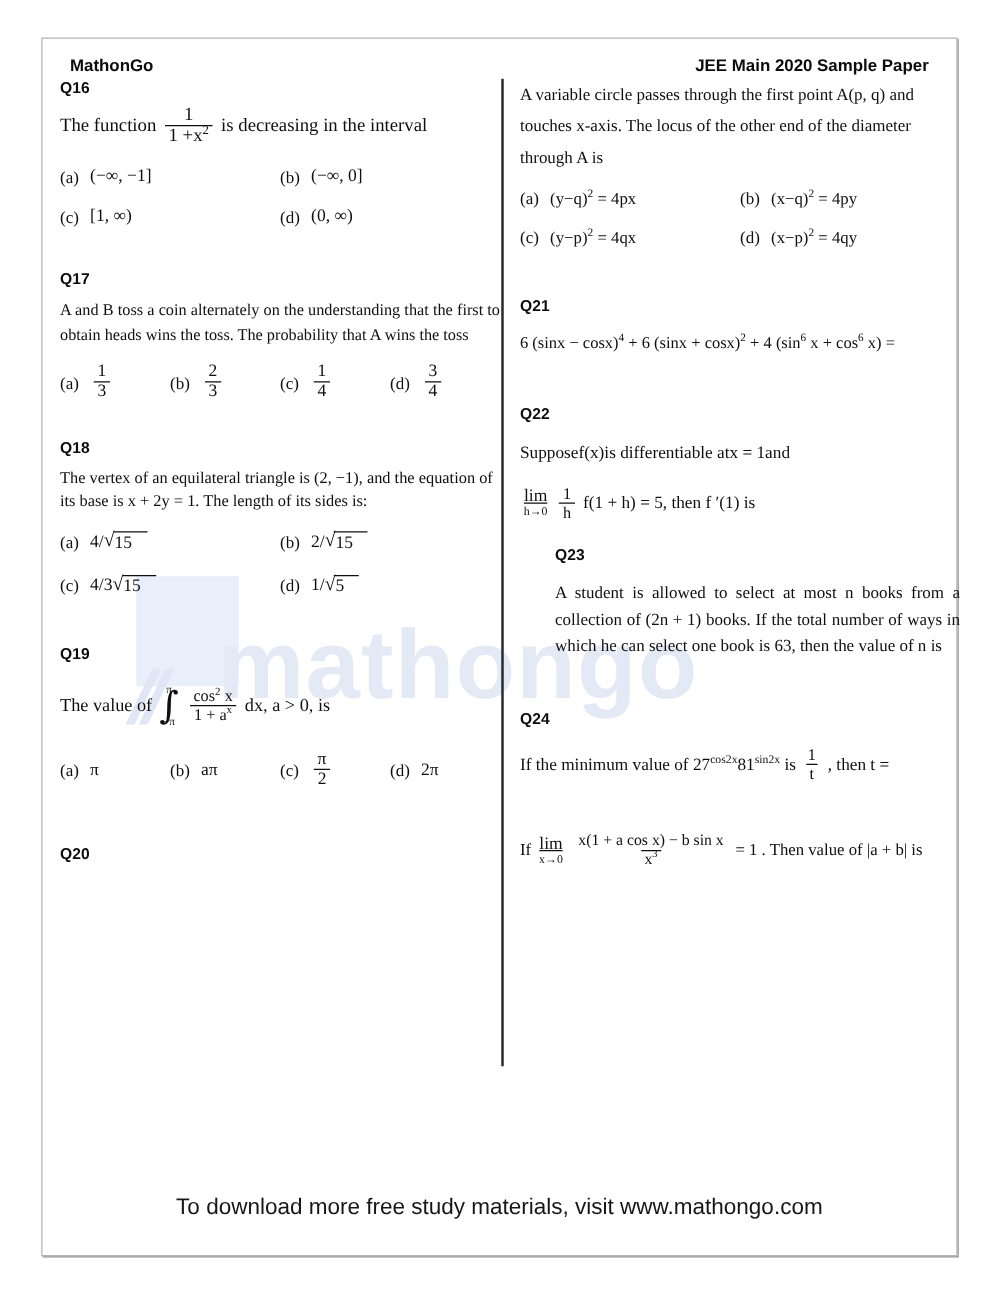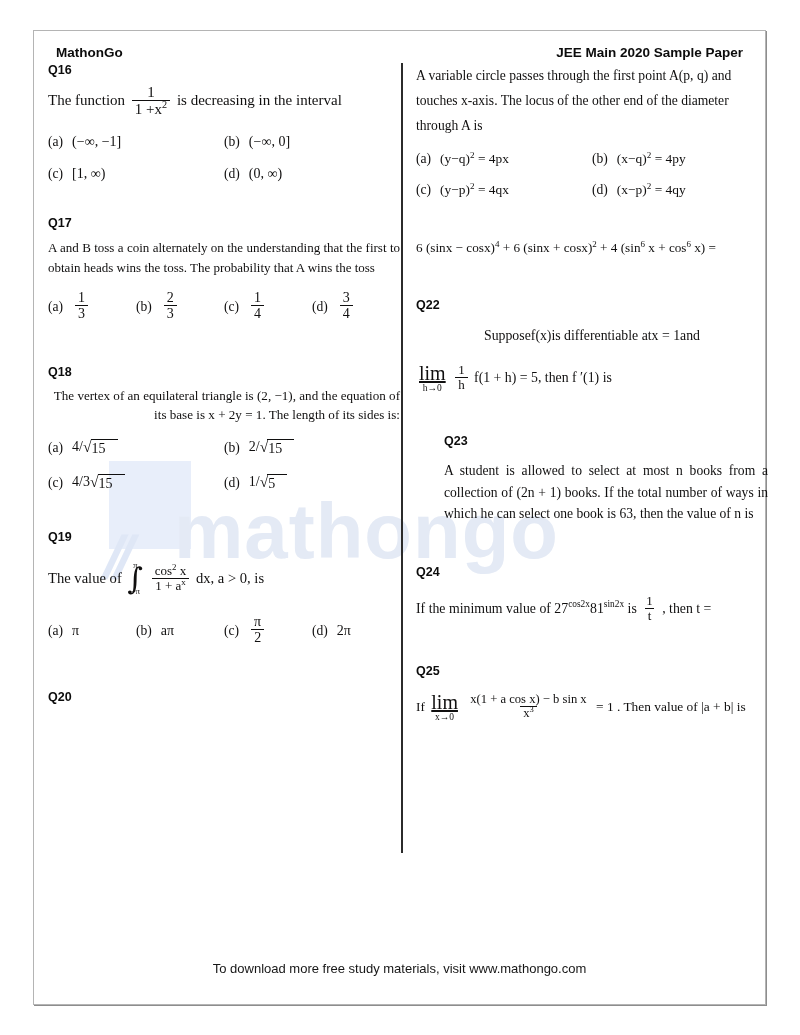--- a/index.html
+++ b/index.html
@@ -114,21 +114,21 @@
     color: #0c0c0c;
     margin: 0 0 8px 0;
     letter-spacing: .1px;
   }
   .qblock { margin-bottom: 10px; }
   .qtext {
     font-size: 13px;
     line-height: 1.5;
     color: #100f0f;
   }
-  .qtext.tight { font-size: 13.1px; line-height: 1.45; text-align: right; }
+  .qtext.tight { font-size: 13.1px; line-height: 1.45; }
   .qtext.just { text-align: justify; }
 
   
   .opts2 {
     display: grid;
     grid-template-columns: 1fr 1fr;
     row-gap: 11px;
     margin-top: 10px;
     font-size: 14px;
   }
@@ -191,32 +191,32 @@
 
   
   .limop {
     display: inline-flex;
     flex-direction: column;
     align-items: center;
     vertical-align: middle;
     line-height: 1.05;
     margin: 0 3px;
   }
-  .limop .lm  { font-size: 20px; text-decoration: underline; }
+  .limop .lm  { font-size: 14px; text-decoration: underline; }
   .limop .lsub { font-size: 9.5px; }
 
   
   .footer {
     position: absolute;
     left: 0;
     bottom: 28px;
     width: 100%;
     text-align: center;
     font-family: "Liberation Sans", sans-serif;
-    font-size: 13px;
+    font-size: 18px;
     color: #161616;
     z-index: 2;
   }
 </style>
 </head>
 <body>
 
 <div class="page">
 
   <div class="watermark">
@@ -258,21 +258,21 @@
               <span class="olab">(c)</span>
               <span class="oval">[1, ∞)</span>
             </div>
           <div class="opt">
               <span class="olab">(d)</span>
               <span class="oval">(0, ∞)</span>
             </div>
         </div>
       </div>
 
-      <div class="qblock" style="margin-bottom:42px;">
+      <div class="qblock" style="margin-bottom:28px;">
         <div class="qlabel">Q17</div>
         <div class="qtext just">A and B toss a coin alternately on the understanding that the first to obtain heads wins the toss. The probability that A wins the toss</div>
         <div class="opts4" style="margin-top:14px;">
           <div class="opt">
             <span class="olab">(a)</span>
             <span class="frac">
                 <span class="num">1</span>
                 <span class="den">3</span>
               </span>
           </div>
@@ -406,33 +406,34 @@
             <span>(<span class="it">y</span>−<span class="it">p</span>)<sup>2</sup> = <span class="it">4qx</span></span>
           </div>
           <div class="opt">
             <span class="olab">(d)</span>
             <span>(<span class="it">x</span>−<span class="it">p</span>)<sup>2</sup> = <span class="it">4qy</span></span>
           </div>
         </div>
       </div>
 
       <div class="qblock" style="margin-bottom:40px;">
+        <div class="qlabel">Q21</div>
         <div class="qtext" style="font-size:13.2px; white-space:nowrap; margin-top:12px;">
           <span>6 (sin</span><span class="it">x</span>
           <span>− cos</span><span class="it">x</span><span>)</span><sup>4</sup>
           <span>+ 6 (sin</span><span class="it">x</span>
           <span>+ cos</span><span class="it">x</span><span>)</span><sup>2</sup>
           <span>+ 4 (sin</span><sup>6</sup> <span class="it">x</span>
           <span>+ cos</span><sup>6</sup> <span class="it">x</span><span>) =</span>
         </div>
       </div>
 
-      <div class="qblock" style="margin-bottom:40px;">
+      <div class="qblock" style="margin-bottom:19px;">
         <div class="qlabel">Q22</div>
-        <div class="qtext" style="font-size:13.8px; margin-top:14px; display:flex; justify-content:center;">
+        <div class="qtext" style="font-size:13.8px; margin-top:14px; display:flex; justify-content:flex-start;">
           <span>Suppose</span>
           <span class="it">f</span>
           <span class="it">(x)</span>
           <span>is differentiable at</span>
           <span class="it">x = 1</span>
           <span>and</span>
         </div>
         <div class="qtext" style="font-size:13.8px; margin-top:16px;">
           <span class="limop">
             <span class="lm">lim</span>
@@ -467,21 +468,20 @@
           <span>is</span>
           <span class="frac fs">
               <span class="num">1</span>
               <span class="den it">t</span>
             </span>
           <span>, then t =</span>
         </div>
       </div>
 
       <div class="qblock">
-        <div class="qlabel">Q25</div>
         <div class="qtext" style="font-size:13.4px; margin-top:14px; white-space:nowrap;">
           <span>If</span>
           <span class="limop">
             <span class="lm">lim</span>
             <span class="lsub it">x→0</span>
           </span>
           <span class="frac" style="font-size:12.6px;">
             <span class="num">x(1 + a cos x) − b sin x</span>
             <span class="den"><span class="it">x</span><sup>3</sup></span>
           </span>

